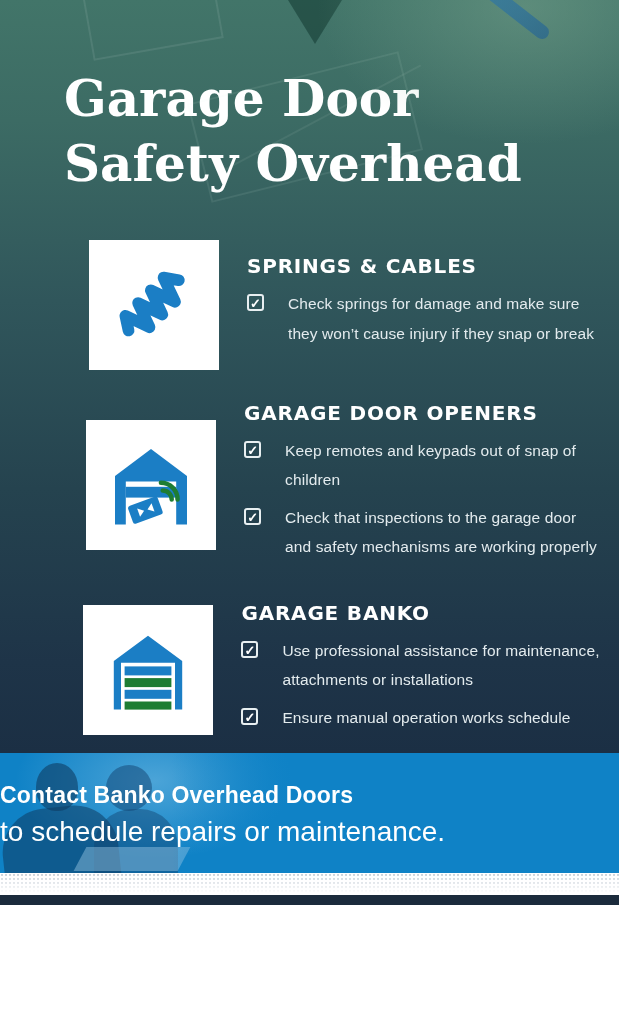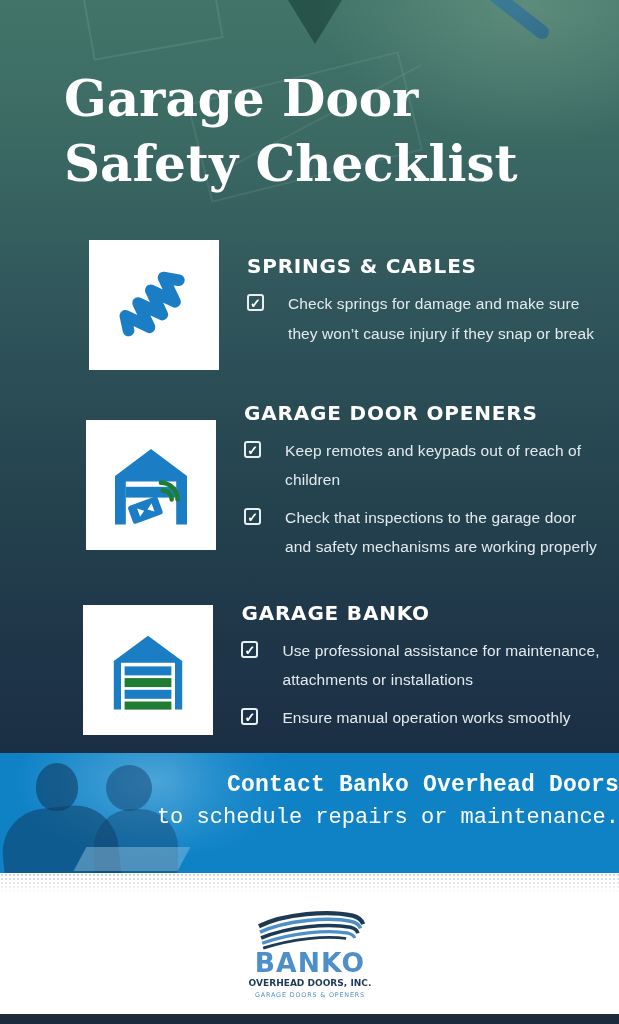--- a/index.html
+++ b/index.html
@@ -57,23 +57,23 @@
   .man-body  { position:absolute; left:2px; top:54px; width:116px; height:76px;
     border-radius:44px 44px 0 0; background:#0E3C63; opacity:0.55; transform:rotate(-6deg); }
   .woman-head { position:absolute; left:106px; top:12px; width:46px; height:46px;
     border-radius:50%; background:#11426F; opacity:0.5; }
   .woman-body { position:absolute; left:94px; top:56px; width:84px; height:64px;
     border-radius:38px 38px 0 0; background:#11426F; opacity:0.45; }
   .laptop-shape { position:absolute; left:80px; top:94px; width:104px; height:24px;
     background:#9CC8E4; opacity:0.45; transform:skewX(-28deg); }
   .photo-fade { position:absolute; inset:0;
     background:linear-gradient(90deg, rgba(15,130,198,0) 52%, #0F82C6 96%); }
-  .banner-text { position:relative; text-align:right; padding-top:19px;font-family:Liberation Mono, monospace; }
+  .banner-text { position:relative; text-align:left; padding-top:29px; }
   .banner-line1 { font-weight:700; font-size:23px; letter-spacing:0.2px; }
-  .banner-line2 { font-weight:400; font-size:22px; margin-top:7px; }
+  .banner-line2 { font-weight:400; font-size:28px; margin-top:7px; }
 
   
   .halftone { height:22px; background-color:#fff; position:relative;
     background-image:radial-gradient(rgba(150,165,180,0.5) 1px, rgba(0,0,0,0) 1.3px);
     background-size:4px 4px; }
   .halftone::after { content:""; position:absolute; inset:0;
     background:linear-gradient(180deg, rgba(255,255,255,0) 0%, #fff 92%); }
 
   
   .footer { height:119px; background:#fff; display:flex; align-items:center; justify-content:center; }
@@ -88,21 +88,21 @@
   <div class="main">
     <div class="bp-rect1"></div>
     <div class="bp-rect2"></div>
     <div class="bp-line"></div>
     <div class="bp-triangle"></div>
     <div class="photo-blob"></div>
     <div class="pen-shape"></div>
 
     <h1 class="title">
       <span>Garage Door</span>
-      <span>Safety Checklist</span>
+      <span>Safety Overhead</span>
     </h1>
 
     <div class="sections">
 
       <div class="section">
         <div class="icon-box">
           <svg viewBox="0 0 100 100">
             <g transform="rotate(-45 50 50)">
               <path d="M10,50 L19,36 L29,64 L39,36 L49,64 L59,36 L69,64 L79,36 L89,50" fill="none" stroke="#1B7EC5" stroke-width="13" stroke-linecap="round" stroke-linejoin="round"></path>
             </g>
@@ -131,21 +131,21 @@
             <g fill="none" stroke="#1E7D33" stroke-linecap="round">
               <path d="M63,56 A10,10 0 0 1 73,66" stroke-width="5"></path>
               <path d="M61,47.5 A18.5,18.5 0 0 1 79.5,66" stroke-width="5"></path>
             </g>
           </svg>
         </div>
         <div class="section-content">
           <div class="section-heading">GARAGE DOOR OPENERS</div>
           <div class="check-item">
             <span class="checkbox">✓</span>
-            <span class="item-text">Keep remotes and keypads out of reach of
+            <span class="item-text">Keep remotes and keypads out of snap of
 children</span>
           </div>
           <div class="check-item">
             <span class="checkbox">✓</span>
             <span class="item-text">Check that inspections to the garage door
 and safety mechanisms are working properly</span>
           </div>
         </div>
       </div>
 
@@ -161,21 +161,21 @@
         </div>
         <div class="section-content">
           <div class="section-heading">GARAGE BANKO</div>
           <div class="check-item">
             <span class="checkbox">✓</span>
             <span class="item-text">Use professional assistance for maintenance,
 attachments or installations</span>
           </div>
           <div class="check-item">
             <span class="checkbox">✓</span>
-            <span class="item-text">Ensure manual operation works smoothly</span>
+            <span class="item-text">Ensure manual operation works schedule</span>
           </div>
         </div>
       </div>
 
     </div>
   </div>
 
   <div class="banner">
     <div class="banner-photo">
       <div class="light-blob"></div>
@@ -187,30 +187,16 @@
       <div class="photo-fade"></div>
     </div>
     <div class="banner-text">
       <div class="banner-line1">Contact Banko Overhead Doors</div>
       <div class="banner-line2">to schedule repairs or maintenance.</div>
     </div>
   </div>
 
   <div class="halftone"></div>
 
-  <div class="footer">
-    <svg class="logo-svg" viewBox="0 0 124 94">
-      <g fill="none">
-        <path d="M14,20 C38,8 80,5 102,10 q8,2 10,8" stroke="#1D3A55" stroke-width="4"></path>
-        <path d="M15,25.5 C40,14 80,11 101,15.5 q7,1.8 8.5,6.5" stroke="#4D8FC8" stroke-width="3.4"></path>
-        <path d="M16,31 C42,20 80,17 100,21 q6,1.5 7,5.5" stroke="#1D3A55" stroke-width="3.4"></path>
-        <path d="M17,36 C44,26 79,23 98,26.5 q5,1.2 6,4.5" stroke="#4D8FC8" stroke-width="3"></path>
-        <path d="M18,40.5 C46,31.5 78,28.5 96,31.5" stroke="#1D3A55" stroke-width="2.6"></path>
-      </g>
-      <text x="62" y="63" text-anchor="middle" font-family="DejaVu Sans, sans-serif" font-weight="bold" font-size="25" letter-spacing="1" fill="#4D8FC8">BANKO</text>
-      <text x="62" y="76" text-anchor="middle" font-family="DejaVu Sans, sans-serif" font-weight="bold" font-size="8.5" fill="#1D3A55">OVERHEAD DOORS, INC.</text>
-      <text x="62" y="86.5" text-anchor="middle" font-family="DejaVu Sans, sans-serif" font-size="6" letter-spacing="0.8" fill="#4D8FC8">GARAGE DOORS &amp; OPENERS</text>
-    </svg>
-  </div>
 
   <div class="bottom-bar"></div>
 
 </div>
 
 </body></html>

